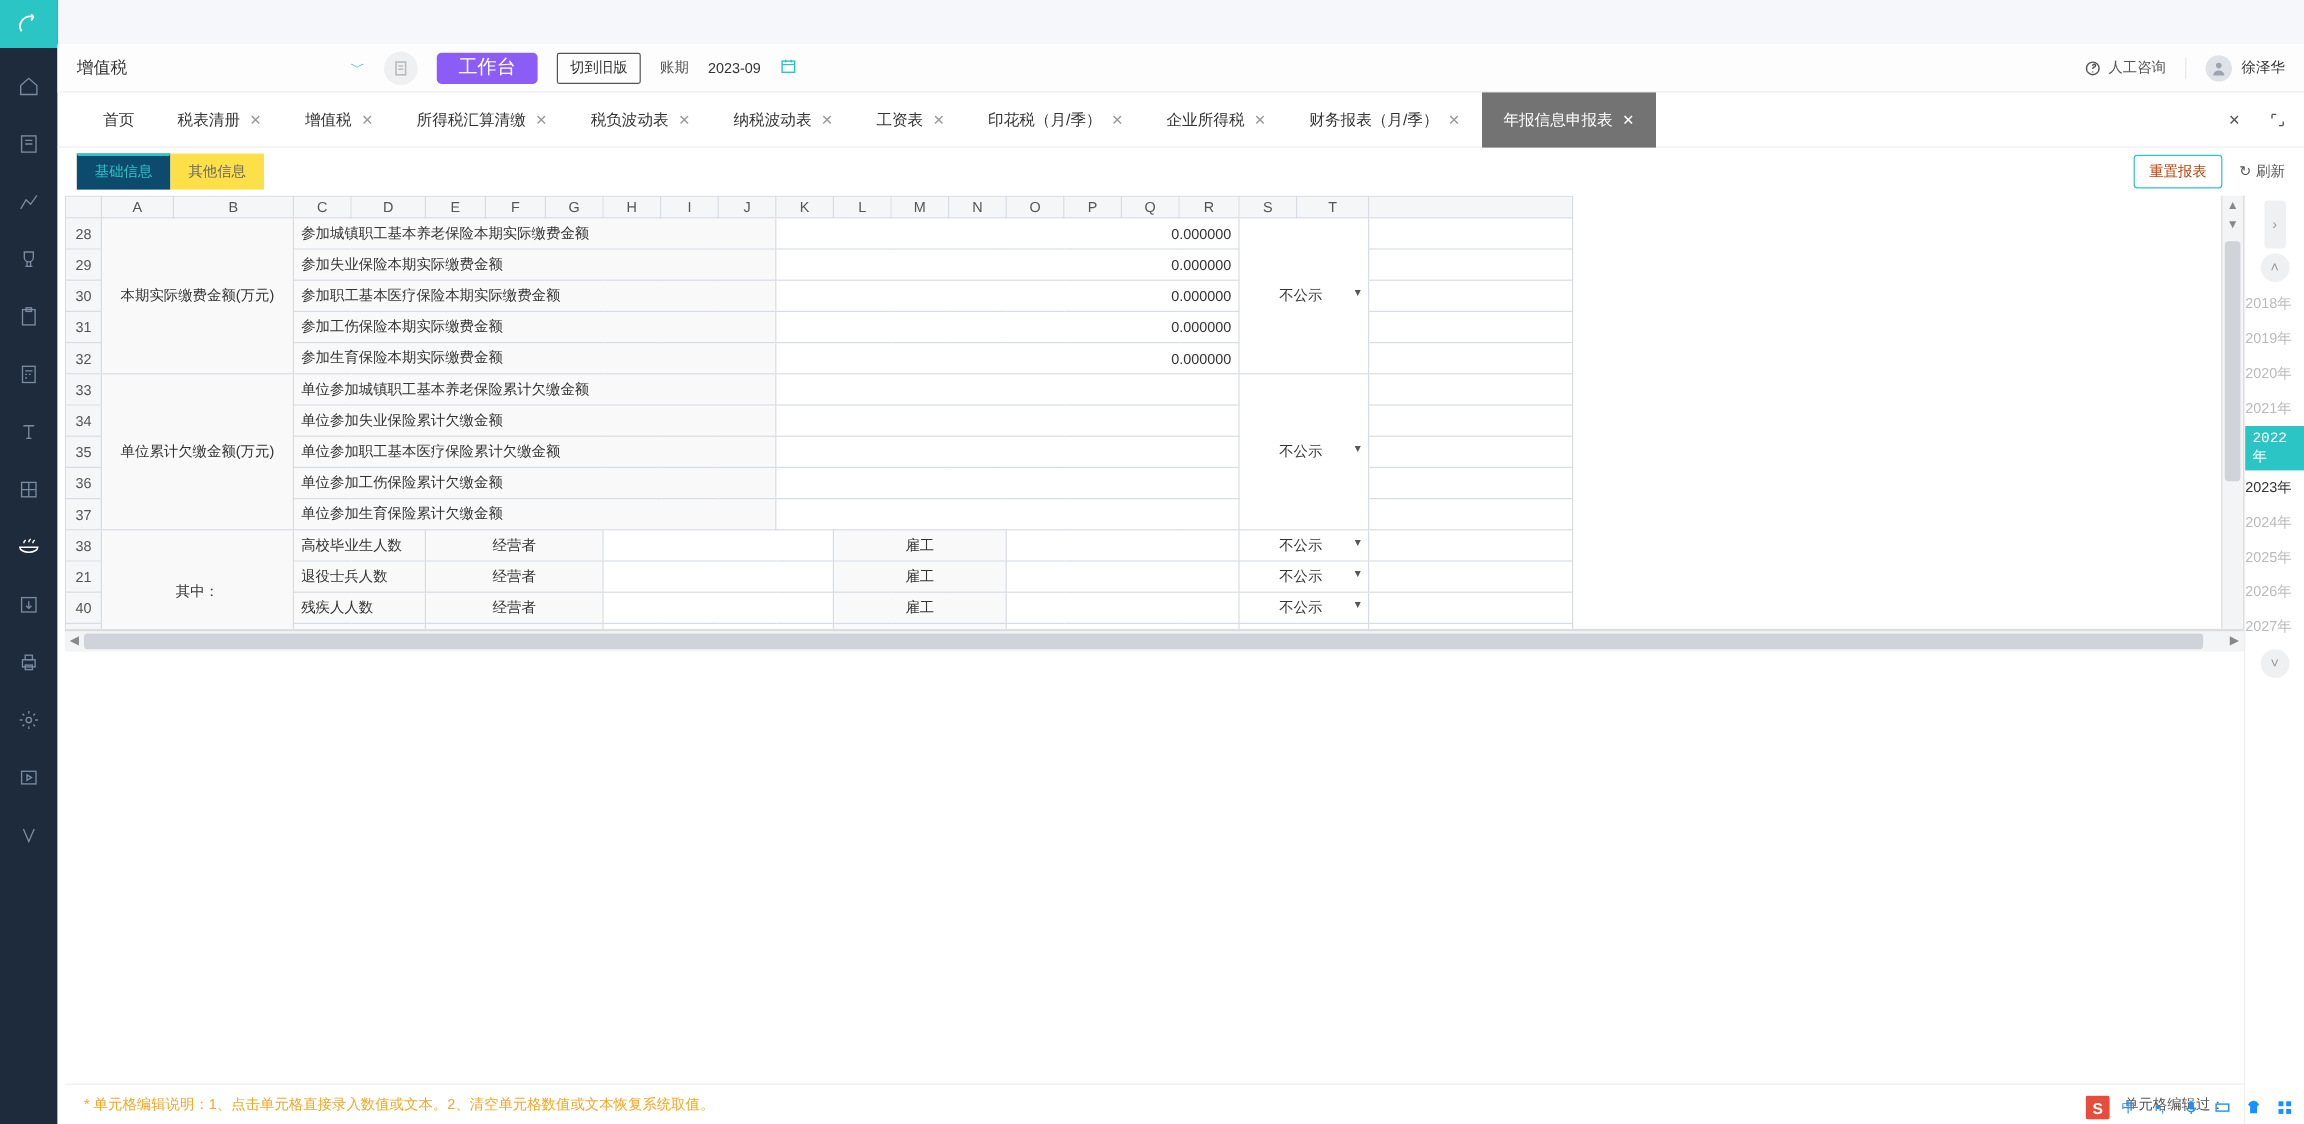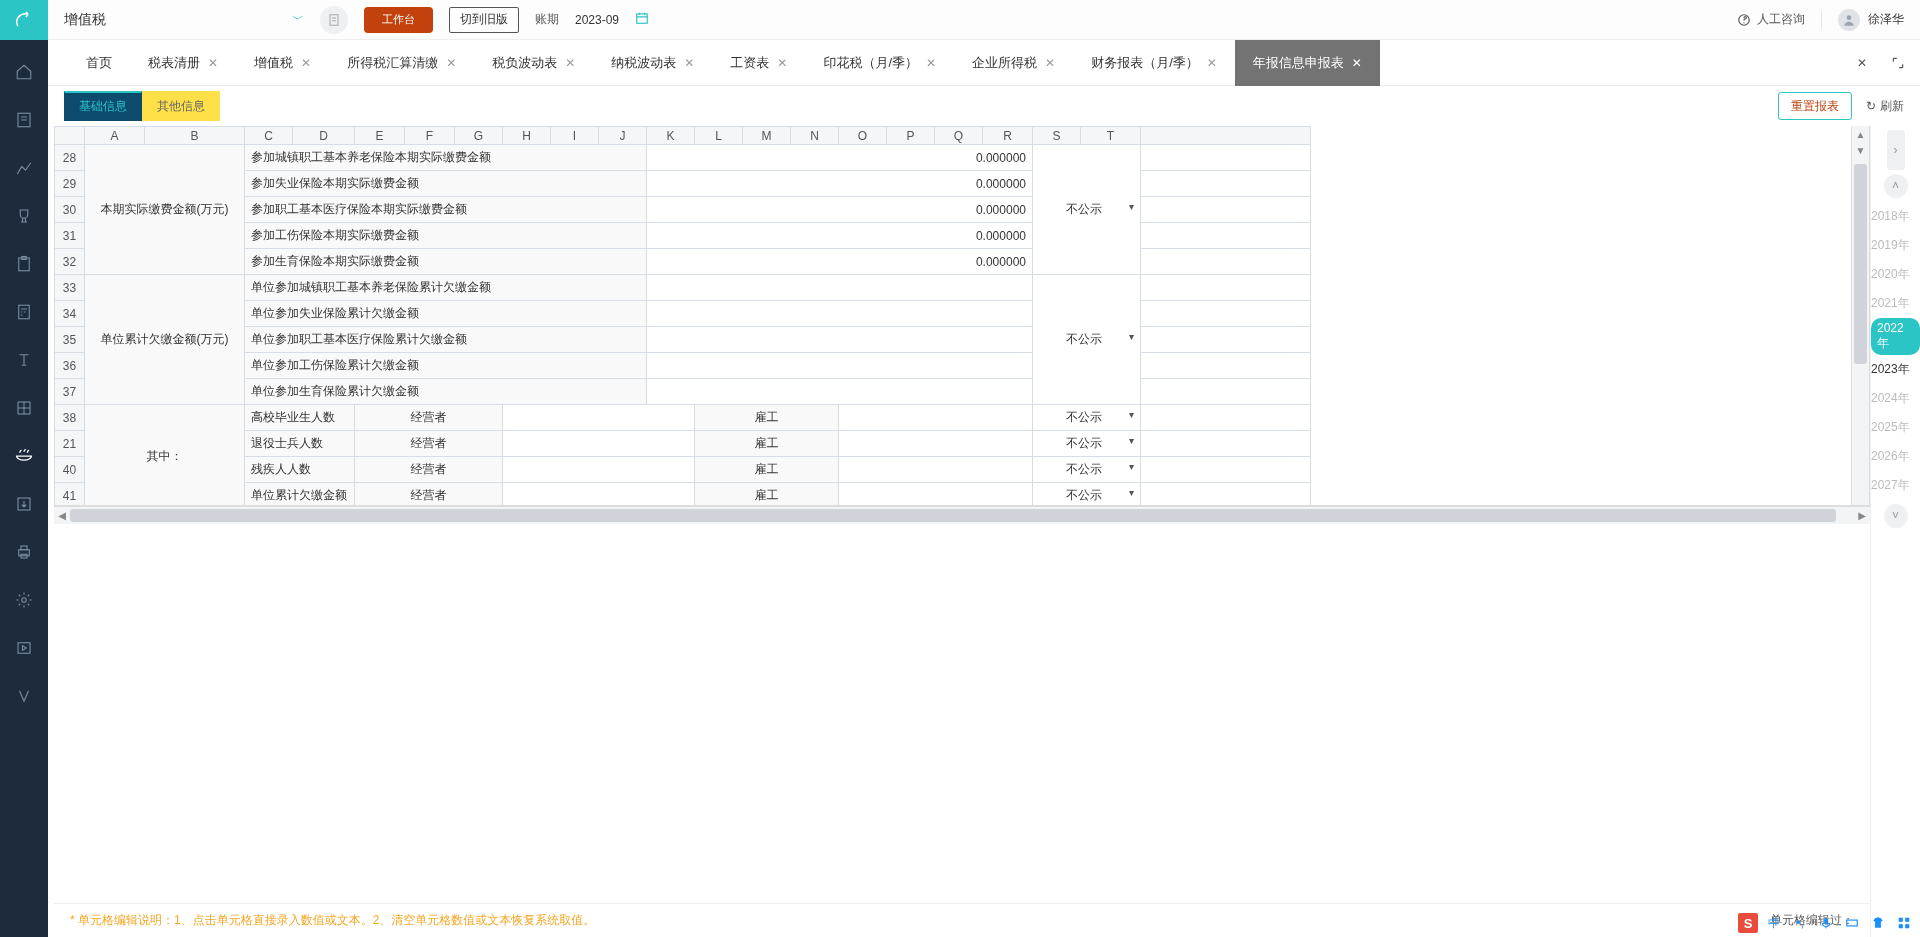--- a/index.html
+++ b/index.html
@@ -8,29 +8,29 @@
 
 
 .sidebar { width:48px; background:#1e2b3c; display:flex; flex-direction:column; align-items:center; }
 .sidebar .logo { width:48px; height:40px; background:#2bc5c5; display:flex; align-items:center; justify-content:center; }
 .sidebar .logo svg { width:24px; height:24px; }
 .sidebar .nav { flex:1; display:flex; flex-direction:column; align-items:center; padding-top:20px; gap:24px; }
 .sidebar .nav .item { width:24px; height:24px; display:flex; align-items:center; justify-content:center; color:#7a8ba1; cursor:pointer; }
 .sidebar .nav .item.active { color:#fff; }
 
 
-.main { flex:1; display:flex; flex-direction:column; background:#fff; min-width:0; }
+.main { flex:1; display:flex; flex-direction:column; background:#fff; min-width:0;margin-top:37px; }
 
 
 .topbar { height:40px; display:flex; align-items:center; padding:0 16px; background:#fdfdfd; border-bottom:1px solid #eee; gap:16px; }
 .topbar .title-sel { display:flex; align-items:center; gap:8px; min-width:240px; }
 .topbar .title { font-size:14px; color:#333; }
 .topbar .chev { color:#2bc5c5; font-size:12px; }
 .topbar .round-btn { width:28px; height:28px; border-radius:50%; background:#eef0f2; display:flex; align-items:center; justify-content:center; color:#bbb; cursor:pointer; }
-.topbar .pill { height:26px; padding:0 18px; border-radius:4px; background:#c2410c; color:#fff; font-size:11px; display:flex; align-items:center; cursor:pointer; }
+.topbar .pill { height:26px; padding:0 18px; border-radius:4px; background:#8b5cf6; color:#fff; font-size:16px; display:flex; align-items:center; cursor:pointer; }
 .topbar .oldver { height:26px; padding:0 10px; border:1px solid #555; border-radius:2px; font-size:12px; display:flex; align-items:center; cursor:pointer; }
 .topbar .period-label { font-size:12px; color:#555; }
 .topbar .period-val { font-size:12px; color:#333; }
 .topbar .cal-icon { color:#2bc5c5; }
 .topbar .spacer { flex:1; }
 .topbar .help { display:flex; align-items:center; gap:6px; color:#555; cursor:pointer; }
 .topbar .user { display:flex; align-items:center; gap:8px; cursor:pointer; }
 .topbar .divider { width:1px; height:18px; background:#e5e5e5; }
 .avatar { width:22px; height:22px; border-radius:50%; background:#dfe3e8; display:flex; align-items:center; justify-content:center; color:#9aa5b1; font-size:14px; }
 
@@ -74,21 +74,21 @@
 .hscroll .lbtn, .hscroll .rbtn { width:16px; display:flex; justify-content:center; color:#888; font-size:10px; cursor:pointer; }
 .hscroll .track { flex:1; position:relative; height:100%; }
 .hscroll .thumb { position:absolute; top:2px; bottom:2px; left:0; width:99%; background:#d0d4da; border-radius:3px; }
 
 
 .years { width:50px; display:flex; flex-direction:column; align-items:center; padding-top:4px; gap:4px; border-left:1px solid #eee; }
 .years .toggle { width:18px; height:40px; background:#eef0f2; border-radius:3px; display:flex; align-items:center; justify-content:center; color:#999; cursor:pointer; font-size:12px; }
 .years .circ { width:24px; height:24px; border-radius:50%; background:#eef0f2; display:flex; align-items:center; justify-content:center; color:#999; cursor:pointer; font-size:12px; }
 .years .yr { font-size:12px; color:#bbb; padding:6px 0; cursor:pointer; }
 .years .yr.current { color:#333; }
-.years .yr.active { background:#2bc5c5; color:#fff; border-radius:10px; padding:3px 6px; }
+.years .yr.active { background:#2bc5c5; color:#fff; border-radius:0; padding:3px 6px;font-family:Liberation Mono, monospace; }
 
 
 .footer { height:34px; display:flex; align-items:center; padding:0 16px; border-top:1px solid #eee; background:#fff; }
 .footer .hint { color:#f5a623; font-size:12px; }
 .footer .spacer { flex:1; }
 .footer .edited { color:#555; font-size:12px; }
 
 
 .ime { position:fixed; right:6px; bottom:4px; display:flex; align-items:center; gap:6px; }
 .ime .sq { width:20px; height:20px; display:flex; align-items:center; justify-content:center; font-size:12px; color:#1890ff; cursor:pointer; }

